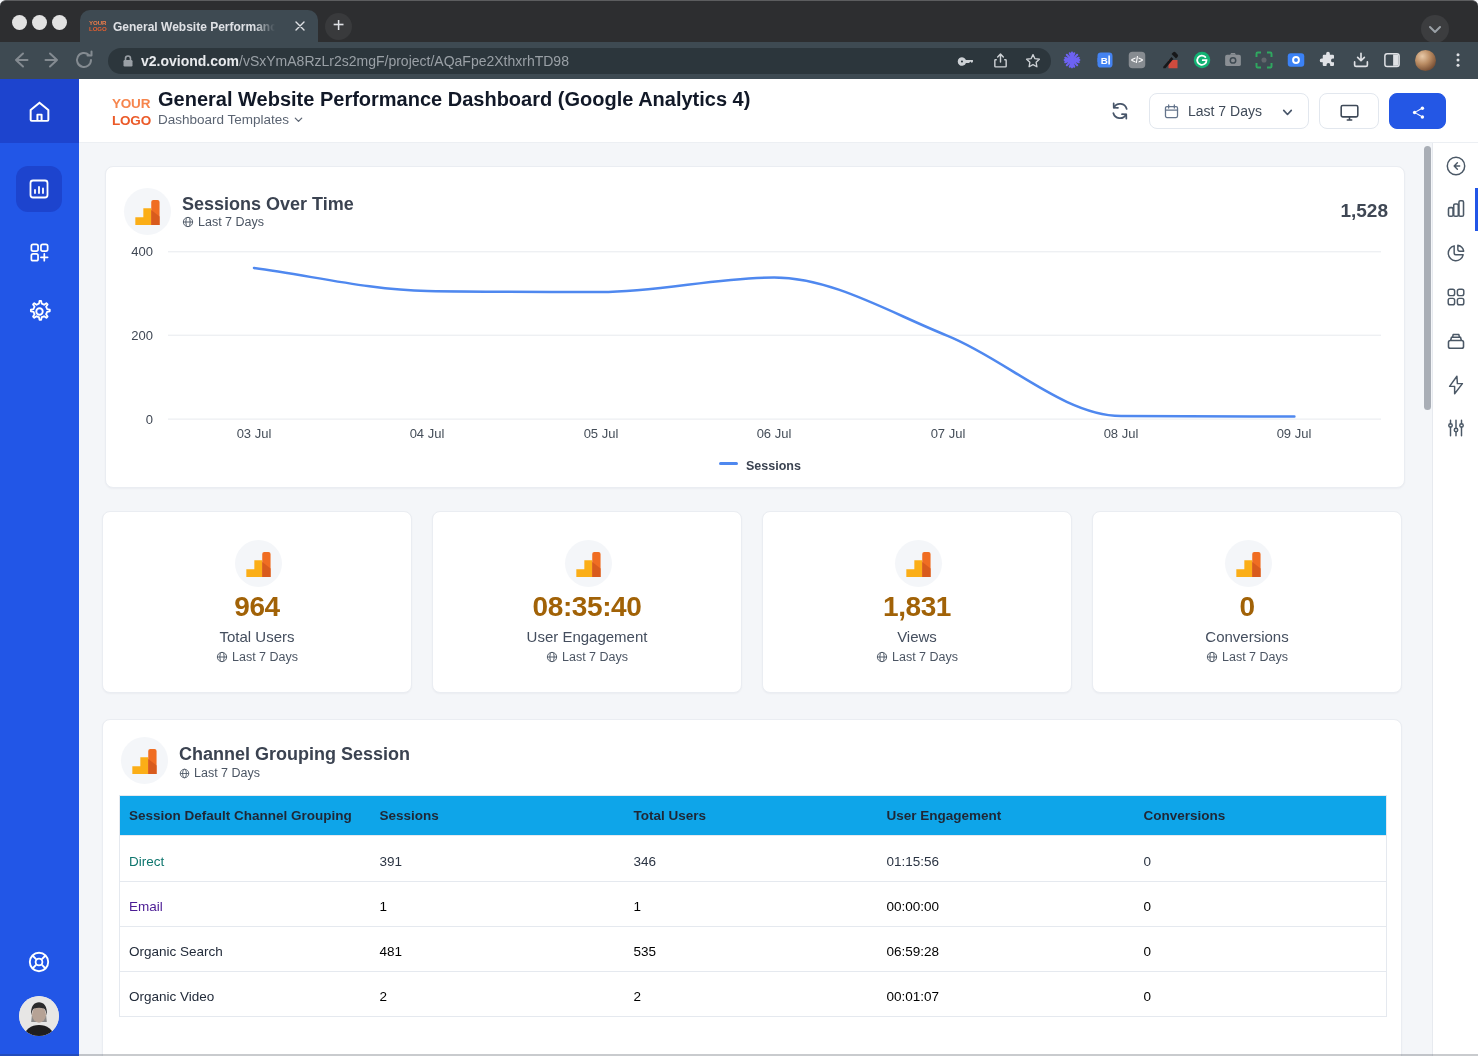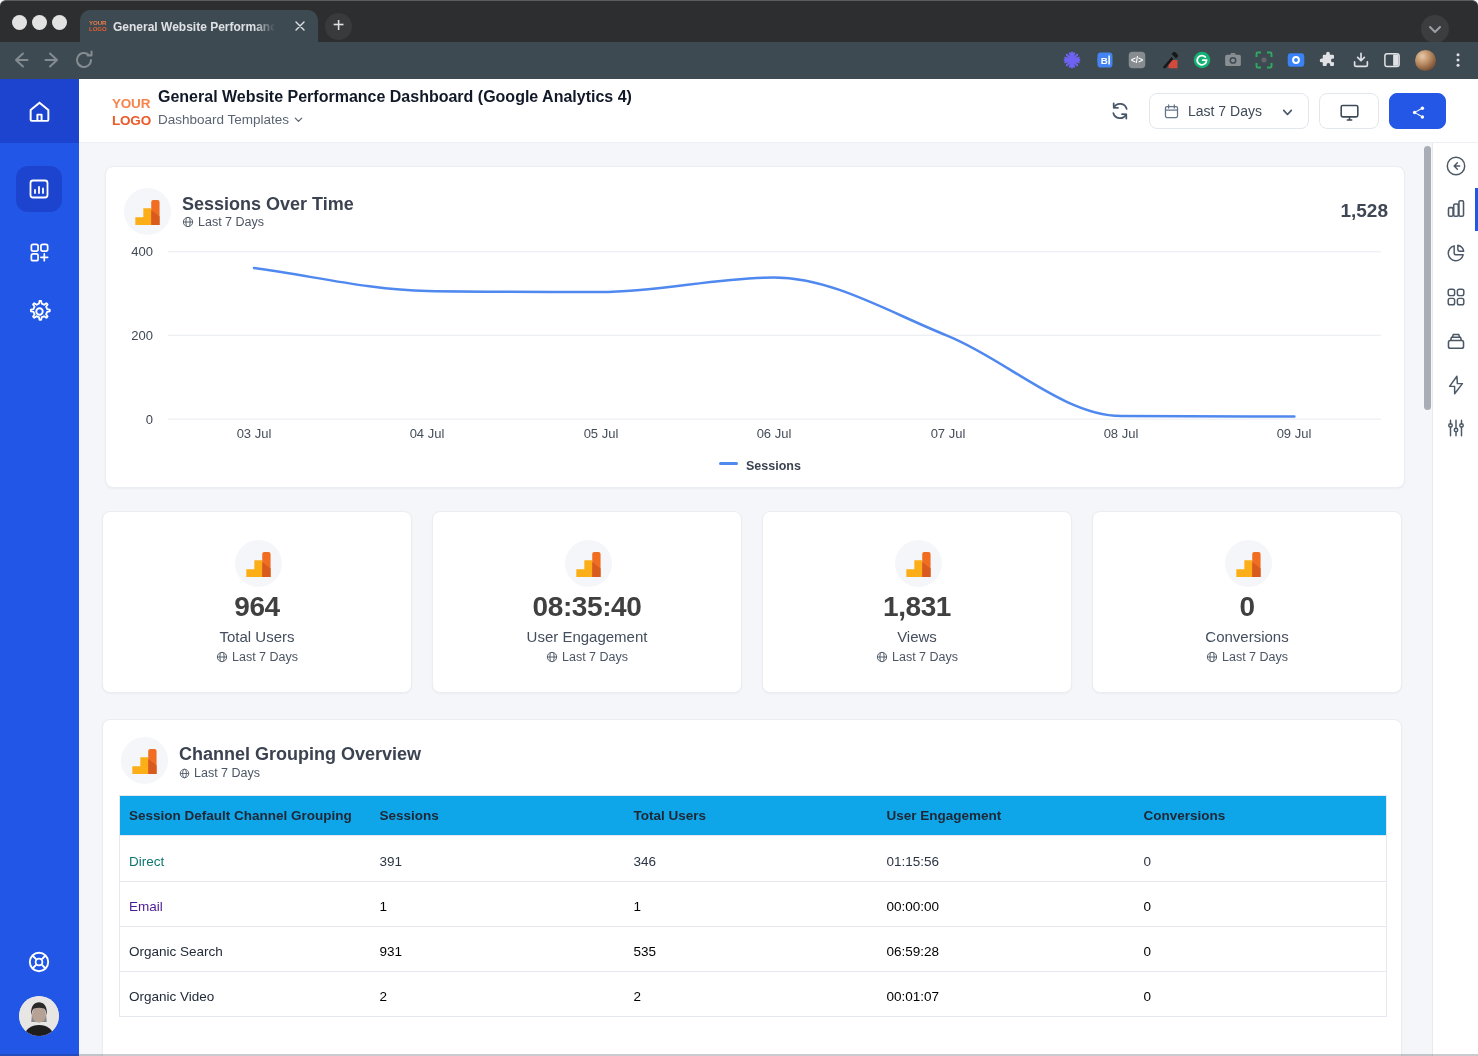--- a/index.html
+++ b/index.html
@@ -15,35 +15,35 @@
 #addrbar { position:absolute; left:0; top:42px; width:1478px; height:37px; background:#3e4a52; }
 #urlfield { position:absolute; left:108px; top:6px; width:943px; height:26px; background:#2c363c; border-radius:13px; }
 .navic { position:absolute; top:7px; }
 
 #sidebar { position:absolute; left:0; top:79px; width:79px; height:977px; background:#2256e7; }
 #sidetop { position:absolute; left:0; top:0; width:79px; height:64px; background:#1d44ce; }
 #selblock { position:absolute; left:16px; top:87px; width:46px; height:46px; background:#1d44ce; border-radius:12px; }
 
 #apphead { position:absolute; left:79px; top:79px; width:1399px; height:64px; background:#fff; border-bottom:1px solid #eceff3; }
 #ylogo { position:absolute; left:33px; top:16px; font-size:13.5px; font-weight:bold; line-height:17px; letter-spacing:-0.2px; }
-#apptitle { position:absolute; left:79px; top:9px; font-size:16px; font-weight:bold; color:#111827; }
+#apptitle { position:absolute; left:79px; top:9px; font-size:20px; font-weight:bold; color:#111827; }
 #appsub { position:absolute; left:79px; top:33px; font-size:13.5px; color:#5b6472; }
 .hbtn { position:absolute; top:14px; height:36px; background:#fff; border:1px solid #e2e7ee; border-radius:8px; }
 
 #rail { position:absolute; left:1432px; top:143px; width:46px; height:913px; background:#fff; border-left:1px solid #e7eaef; }
 .railic { position:absolute; left:12px; width:22px; height:22px; }
 #railind { position:absolute; left:1475px; top:188px; width:3px; height:43px; background:#2256e7; }
 #scrollbar { position:absolute; left:1424px; top:146px; width:7px; height:264px; background:#a9aeb6; border-radius:4px; }
 
 .card { position:absolute; background:#fff; border:1px solid #eaedf2; border-radius:8px; box-shadow:0 1px 2px rgba(16,24,40,.04); }
 .gacirc { position:absolute; width:47px; height:47px; border-radius:50%; background:#f4f6f9; display:flex; align-items:center; justify-content:center; }
 .ctitle { position:absolute; font-size:18px; font-weight:bold; color:#3b4351; }
 .clast { position:absolute; font-size:12.5px; color:#4b5563; }
 .clast svg { vertical-align:-2px; margin-right:4px; }
-.statv { position:absolute; width:100%; text-align:center; font-size:28px; font-weight:bold; color:#404040; letter-spacing:-0.4px; }
+.statv { position:absolute; width:100%; text-align:center; font-size:28px; font-weight:bold; color:#a16207; letter-spacing:-0.4px; }
 .statl { position:absolute; width:100%; text-align:center; font-size:15px; color:#444e5e; }
 .statd { position:absolute; width:100%; text-align:center; font-size:12.5px; color:#4b5563; }
 
 table { border-collapse:collapse; font-size:13.5px; }
 th, td { text-align:left; font-weight:normal; } td { padding-top:6px; }
 </style>
 </head>
 <body>
 <div id="win">
 
@@ -69,20 +69,37 @@
   <svg class="navic" style="left:10px;" width="22" height="22" viewBox="0 0 22 22">
         <path d="M14.5 4.5 L7.5 11 L14.5 17.5 M7.5 11 H19" fill="none" stroke="#848b91" stroke-width="2" stroke-linecap="round" stroke-linejoin="round" transform="translate(-1.5,0)"></path>
       </svg>
   <svg class="navic" style="left:41px;" width="22" height="22" viewBox="0 0 22 22">
         <path d="M7.5 4.5 L14.5 11 L7.5 17.5 M14.5 11 H3" fill="none" stroke="#848b91" stroke-width="2" stroke-linecap="round" stroke-linejoin="round" transform="translate(1.5,0)"></path>
       </svg>
   <svg class="navic" style="left:73px;" width="22" height="22" viewBox="0 0 22 22">
         <path d="M18 11 a7 7 0 1 1 -2.2 -5.1" fill="none" stroke="#848b91" stroke-width="2" stroke-linecap="round"></path>
         <path d="M18.5 2.5 v4 h-4" fill="none" stroke="#848b91" stroke-width="2" stroke-linecap="round" stroke-linejoin="round"></path>
       </svg>
+  <div id="urlfield">
+    <svg style="position:absolute;left:13px;top:6px;" width="14" height="14" viewBox="0 0 14 14">
+          <rect x="2.5" y="6" width="9" height="6.5" rx="1.2" fill="#9aa0a6"></rect>
+          <path d="M4.5 6 V4.5 a2.5 2.5 0 0 1 5 0 V6" fill="none" stroke="#9aa0a6" stroke-width="1.6"></path>
+        </svg>
+    <div style="position:absolute;left:33px;top:5px;font-size:14px;color:#e8eaed;"><b style="font-weight:bold;">v2.oviond.com</b><span style="color:#9aa0a6;">/vSxYmA8RzLr2s2mgF/project/AQaFpe2XthxrhTD98</span></div>
+    <svg style="position:absolute;left:849px;top:5px;" width="17" height="17" viewBox="0 0 24 24">
+          <path d="M12.65 10 A6 6 0 1 0 12.65 14 H17 l2-2 2 2 1.5-1.5 V10 Z M7 13.5 a1.5 1.5 0 1 1 0 -3 a1.5 1.5 0 0 1 0 3 z" fill="#cdd1d5"></path>
+        </svg>
+    <svg style="position:absolute;left:884px;top:4px;" width="17" height="17" viewBox="0 0 24 24">
+          <path d="M12 3 l4 4 M12 3 l-4 4 M12 3 v11" stroke="#cdd1d5" stroke-width="2" fill="none" stroke-linecap="round" stroke-linejoin="round"></path>
+          <path d="M6 11 H5 a1 1 0 0 0 -1 1 v8 a1 1 0 0 0 1 1 h14 a1 1 0 0 0 1-1 v-8 a1 1 0 0 0 -1-1 h-1" stroke="#cdd1d5" stroke-width="2" fill="none" stroke-linecap="round"></path>
+        </svg>
+    <svg style="position:absolute;left:916px;top:4px;" width="18" height="18" viewBox="0 0 24 24">
+          <path d="M12 3.5 l2.6 5.4 5.9 .8 -4.3 4.1 1 5.9 -5.2 -2.8 -5.2 2.8 1 -5.9 -4.3 -4.1 5.9 -.8 z" fill="none" stroke="#cdd1d5" stroke-width="1.8" stroke-linejoin="round"></path>
+        </svg>
+  </div>
 
   <svg style="position:absolute;left:1063px;top:9px;" width="18" height="18" viewBox="0 0 24 24">
         <g fill="#6d62f2">
           <circle cx="12" cy="12" r="4.5"></circle>
           <g stroke="#6d62f2" stroke-width="2.8" stroke-linecap="round">
             <path d="M12 2.2 v5 M12 16.8 v5 M2.2 12 h5 M16.8 12 h5 M5.1 5.1 l3.5 3.5 M15.4 15.4 l3.5 3.5 M18.9 5.1 l-3.5 3.5 M8.6 15.4 l-3.5 3.5 M9 3 l2 4.6 M15 3 l-2 4.6 M9 21 l2-4.6 M15 21 l-2-4.6 M3 9 l4.6 2 M3 15 l4.6-2 M21 9 l-4.6 2 M21 15 l-4.6-2"></path>
           </g>
         </g>
       </svg>
   <svg style="position:absolute;left:1096px;top:9px;" width="18" height="18" viewBox="0 0 24 24">
@@ -352,21 +369,21 @@
           <use href="#globe"></use>
         </svg>Last 7 Days</div>
 </div>
 
 <div class="card" id="card3" style="left:102px;top:719px;width:1300px;height:400px;">
   <div class="gacirc" style="left:18px;top:17px;">
         <svg width="25" height="26" viewBox="0 0 24 25">
           <use href="#gaico"></use>
         </svg>
       </div>
-  <div class="ctitle" style="left:76px;top:24px;">Channel Grouping Overview</div>
+  <div class="ctitle" style="left:76px;top:24px;">Channel Grouping Session</div>
   <div class="clast" style="left:76px;top:46px;"><svg width="11" height="11" viewBox="0 0 24 24">
           <use href="#globe"></use>
         </svg>Last 7 Days</div>
   <div style="position:absolute;left:16px;top:75px;width:1268px;">
     <table style="width:100%;">
       <tbody>
             <tr style="background:#0ea5e9;height:40px;border:1px solid #e5e9ef;">
         <th style="width:260px;padding-left:9px;font-weight:bold;font-size:13.5px;color:#1f2735;">Session Default Channel Grouping</th>
         <th style="width:254px;font-weight:bold;font-size:13.5px;color:#1f2735;">Sessions</th>
         <th style="width:253px;font-weight:bold;font-size:13.5px;color:#1f2735;">Total Users</th>
@@ -386,21 +403,21 @@
       </tr>
       <tr style="height:45px;border-bottom:1px solid #e5e9ef;border-left:1px solid #e5e9ef;border-right:1px solid #e5e9ef;">
         <td style="padding-left:9px;color:#4c1d95;">Email</td>
               <td>1</td>
               <td>1</td>
               <td>00:00:00</td>
               <td>0</td>
       </tr>
       <tr style="height:45px;border-bottom:1px solid #e5e9ef;border-left:1px solid #e5e9ef;border-right:1px solid #e5e9ef;">
         <td style="padding-left:9px;color:#222b3a;">Organic Search</td>
-              <td>931</td>
+              <td>481</td>
               <td>535</td>
               <td>06:59:28</td>
               <td>0</td>
       </tr>
       <tr style="height:45px;border-bottom:1px solid #e5e9ef;border-left:1px solid #e5e9ef;border-right:1px solid #e5e9ef;">
         <td style="padding-left:9px;color:#222b3a;">Organic Video</td>
               <td>2</td>
               <td>2</td>
               <td>00:01:07</td>
               <td>0</td>

